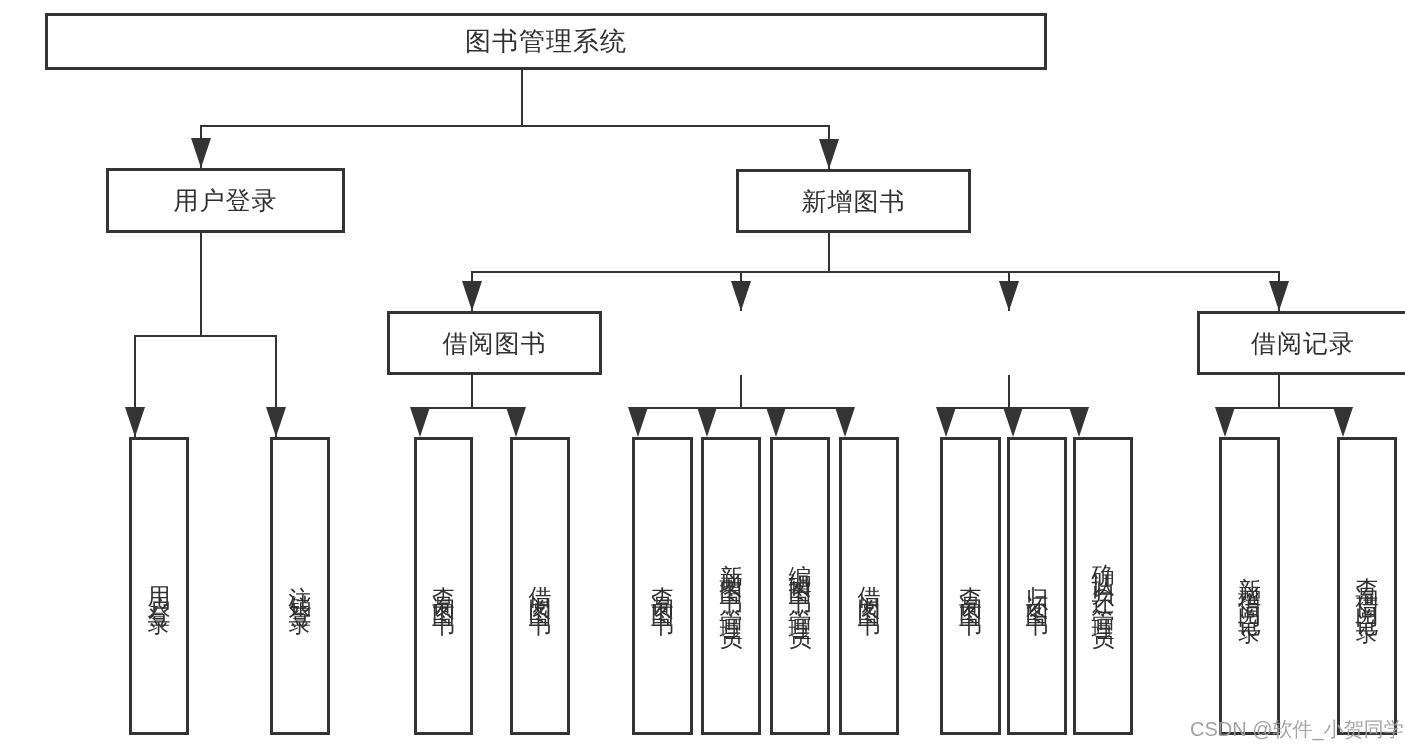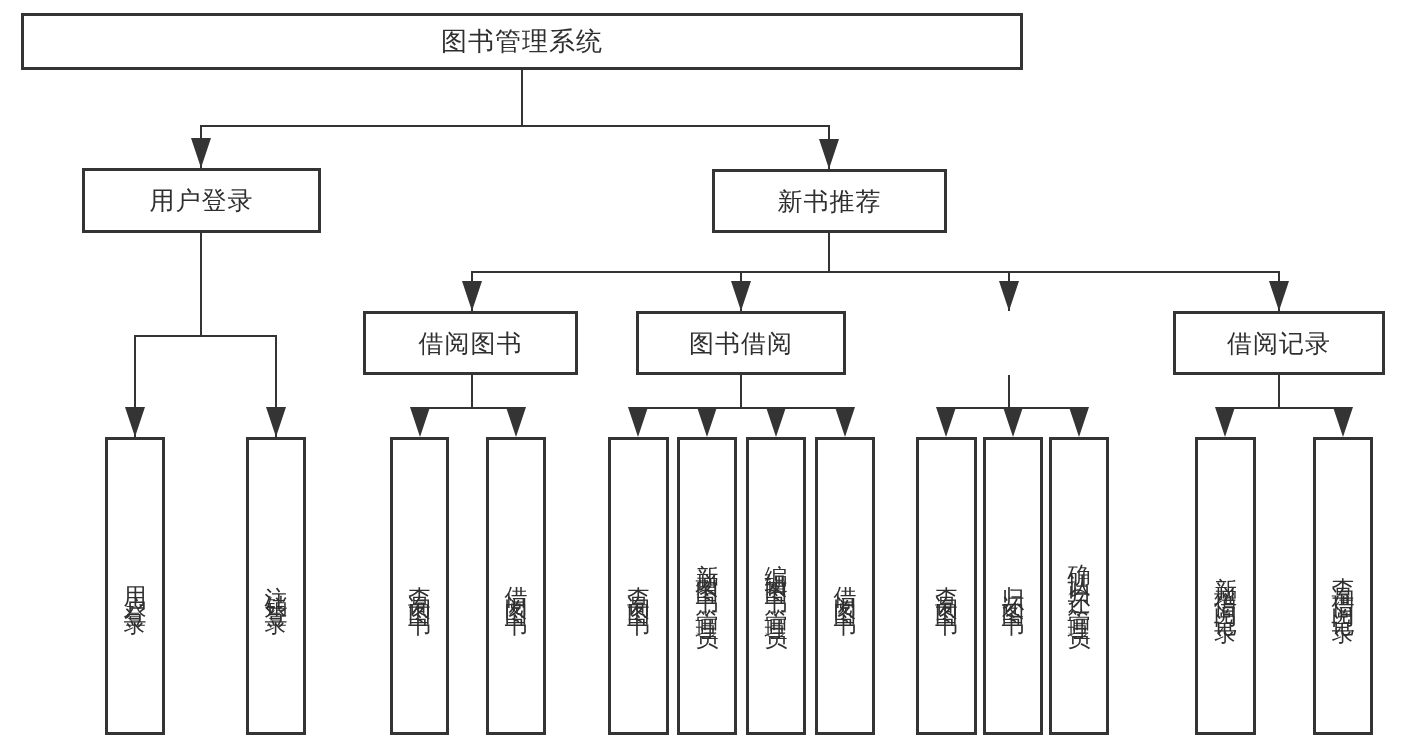--- a/index.html
+++ b/index.html
@@ -16,20 +16,21 @@
     position: absolute;
     box-sizing: border-box;
     border: 3px solid #343434;
     background: #ffffff;
     display: flex;
     align-items: center;
     justify-content: center;
     text-align: center;
     font-weight: 500;
     color: #2f2f2f;
+    margin-left: 24px;
   }
   .root-box  { font-size: 26px; letter-spacing: 1px; }
   .mid-box   { font-size: 25px; letter-spacing: 1px; }
   .leaf-box  { font-size: 23px; }
   .vtext {
     writing-mode: vertical-rl;
     text-orientation: mixed;
     letter-spacing: 9px;
     line-height: 1;
     white-space: nowrap;
@@ -70,21 +71,21 @@
   <div class="line" style="left:200px; top:125px; width:630px; height:2px;"></div>
   <div class="line" style="left:200px; top:125px; width:2px; height:43px;"></div>
   <div class="line" style="left:828px; top:125px; width:2px; height:44px;"></div>
   <div class="arrow" style="left:191px; top:138px;"></div>
   <div class="arrow" style="left:819px; top:139px;"></div>
 
   <div class="box mid-box" style="left:82px; top:168px; width:239px; height:65px;">
     <span>用户登录</span>
   </div>
   <div class="box mid-box" style="left:712px; top:169px; width:235px; height:64px;">
-    <span>新书推荐</span>
+    <span>新增图书</span>
   </div>
 
   <div class="line" style="left:200px; top:233px; width:2px; height:102px;"></div>
   <div class="line" style="left:134px; top:335px; width:143px; height:2px;"></div>
   <div class="line" style="left:134px; top:335px; width:2px; height:102px;"></div>
   <div class="line" style="left:275px; top:335px; width:2px; height:102px;"></div>
   <div class="arrow" style="left:125px; top:407px;"></div>
   <div class="arrow" style="left:266px; top:407px;"></div>
 
   <div class="line" style="left:828px; top:233px; width:2px; height:38px;"></div>
@@ -93,23 +94,20 @@
   <div class="line" style="left:740px; top:271px; width:2px; height:40px;"></div>
   <div class="line" style="left:1008px; top:271px; width:2px; height:40px;"></div>
   <div class="line" style="left:1278px; top:271px; width:2px; height:40px;"></div>
   <div class="arrow" style="left:462px; top:281px;"></div>
   <div class="arrow" style="left:731px; top:281px;"></div>
   <div class="arrow" style="left:999px; top:281px;"></div>
   <div class="arrow" style="left:1269px; top:281px;"></div>
 
   <div class="box mid-box" style="left:363px; top:311px; width:215px; height:64px;">
     <span>借阅图书</span>
-  </div>
-  <div class="box mid-box" style="left:636px; top:311px; width:210px; height:64px;">
-    <span>图书借阅</span>
   </div>
   <div class="box mid-box" style="left:1173px; top:311px; width:212px; height:64px;">
     <span>借阅记录</span>
   </div>
 
   <div class="line" style="left:471px; top:375px; width:2px; height:32px;"></div>
   <div class="line" style="left:419px; top:407px; width:98px; height:2px;"></div>
   <div class="arrow" style="left:410px; top:407px;"></div>
   <div class="arrow" style="left:506px; top:407px;"></div>
 
@@ -168,14 +166,15 @@
     <span class="vtext">确认归还（管理员）</span>
   </div>
 
   <div class="box leaf-box" style="left:1195px; top:437px; width:61px; height:298px;">
     <span class="vtext">新增借阅记录</span>
   </div>
   <div class="box leaf-box" style="left:1313px; top:437px; width:60px; height:298px;">
     <span class="vtext">查询借阅记录</span>
   </div>
 
+  <div class="watermark">CSDN @软件_小贺同学</div>
 
 </div>
 
 </body></html>

